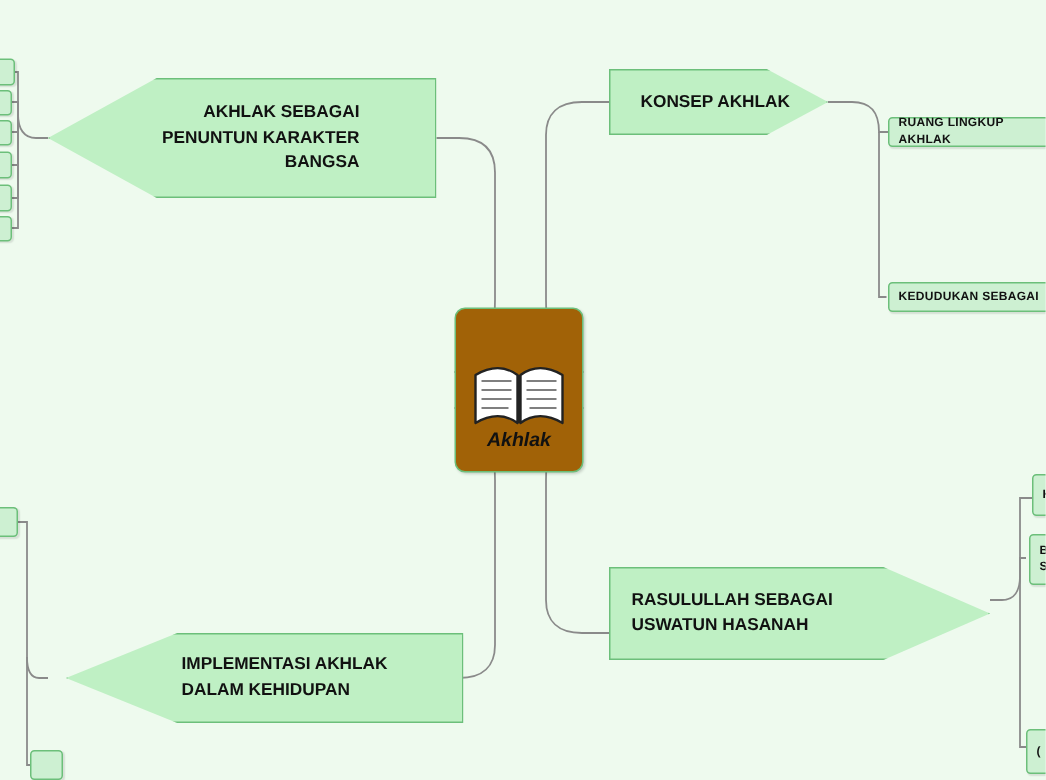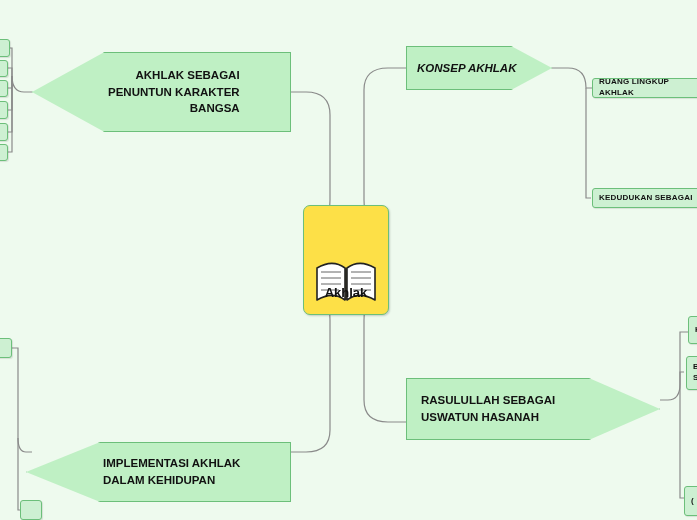--- a/index.html
+++ b/index.html
@@ -26,30 +26,31 @@
     height: 520px;
   }
 
   
   .center-node {
     position: absolute;
     left: 303px;
     top: 205px;
     width: 86px;
     height: 110px;
-    background: #fde047;
+    background: #a16207;
     border: 1px solid #6cbf7a;
     border-radius: 7px;
     box-shadow: 1px 1px 2px rgba(0,0,0,0.18);
     display: flex;
     flex-direction: column;
     align-items: center;
-    justify-content: flex-end;
+    justify-content: center;
     box-sizing: border-box;
     padding-top: 12px;
+    font-style: italic;
   }
   .center-label {
     position: absolute;
     bottom: 14px;
     left: 0;
     width: 100%;
     text-align: center;
     font-size: 13px;
     font-weight: bold;
     color: #111;
@@ -142,35 +143,35 @@
           <path d="M33,14 L33,46" stroke="#222" stroke-width="1.6"></path>
           <path d="M8,18 L28,18 M8,24 L28,24 M8,30 L28,30 M8,36 L26,36" stroke="#555" stroke-width="0.9"></path>
           <path d="M38,18 L58,18 M38,24 L58,24 M38,30 L58,30 M40,36 L58,36" stroke="#555" stroke-width="0.9"></path>
         </g>
       </svg>
     </span>
     <div class="center-label">Akhlak</div>
   </div>
 
   <div class="arrow-node arrow-right" style="left:406px; top:46px; width:146px; height:44px;">
-    <div class="txt" style="padding-left:10px;font-style:italic;">KONSEP AKHLAK</div>
+    <div class="txt" style="padding-left:20px;">KONSEP AKHLAK</div>
   </div>
 
   <div class="arrow-node arrow-right" style="left:406px; top:378px; width:254px; height:62px;">
     <div class="txt" style="padding-left:14px;">RASULULLAH SEBAGAI
 USWATUN HASANAH</div>
   </div>
 
   <div class="arrow-node arrow-left" style="left:32px; top:52px; width:259px; height:80px;text-align:right;">
     <div class="txt" style="padding-left:75px;">AKHLAK SEBAGAI
 PENUNTUN KARAKTER
 BANGSA</div>
   </div>
 
-  <div class="arrow-node arrow-left" style="left:26px; top:422px; width:265px; height:60px;margin-top:20px;">
+  <div class="arrow-node arrow-left" style="left:44px; top:422px; width:265px; height:60px;">
     <div class="txt" style="padding-left:76px;">IMPLEMENTASI AKHLAK
 DALAM KEHIDUPAN</div>
   </div>
 
   <div class="box-node" style="left:592px; top:78px; width:118px; height:20px;">
     <span>RUANG LINGKUP AKHLAK</span>
   </div>
 
   <div class="box-node" style="left:592px; top:188px; width:108px; height:20px;">
     <span>KEDUDUKAN SEBAGAI</span>

